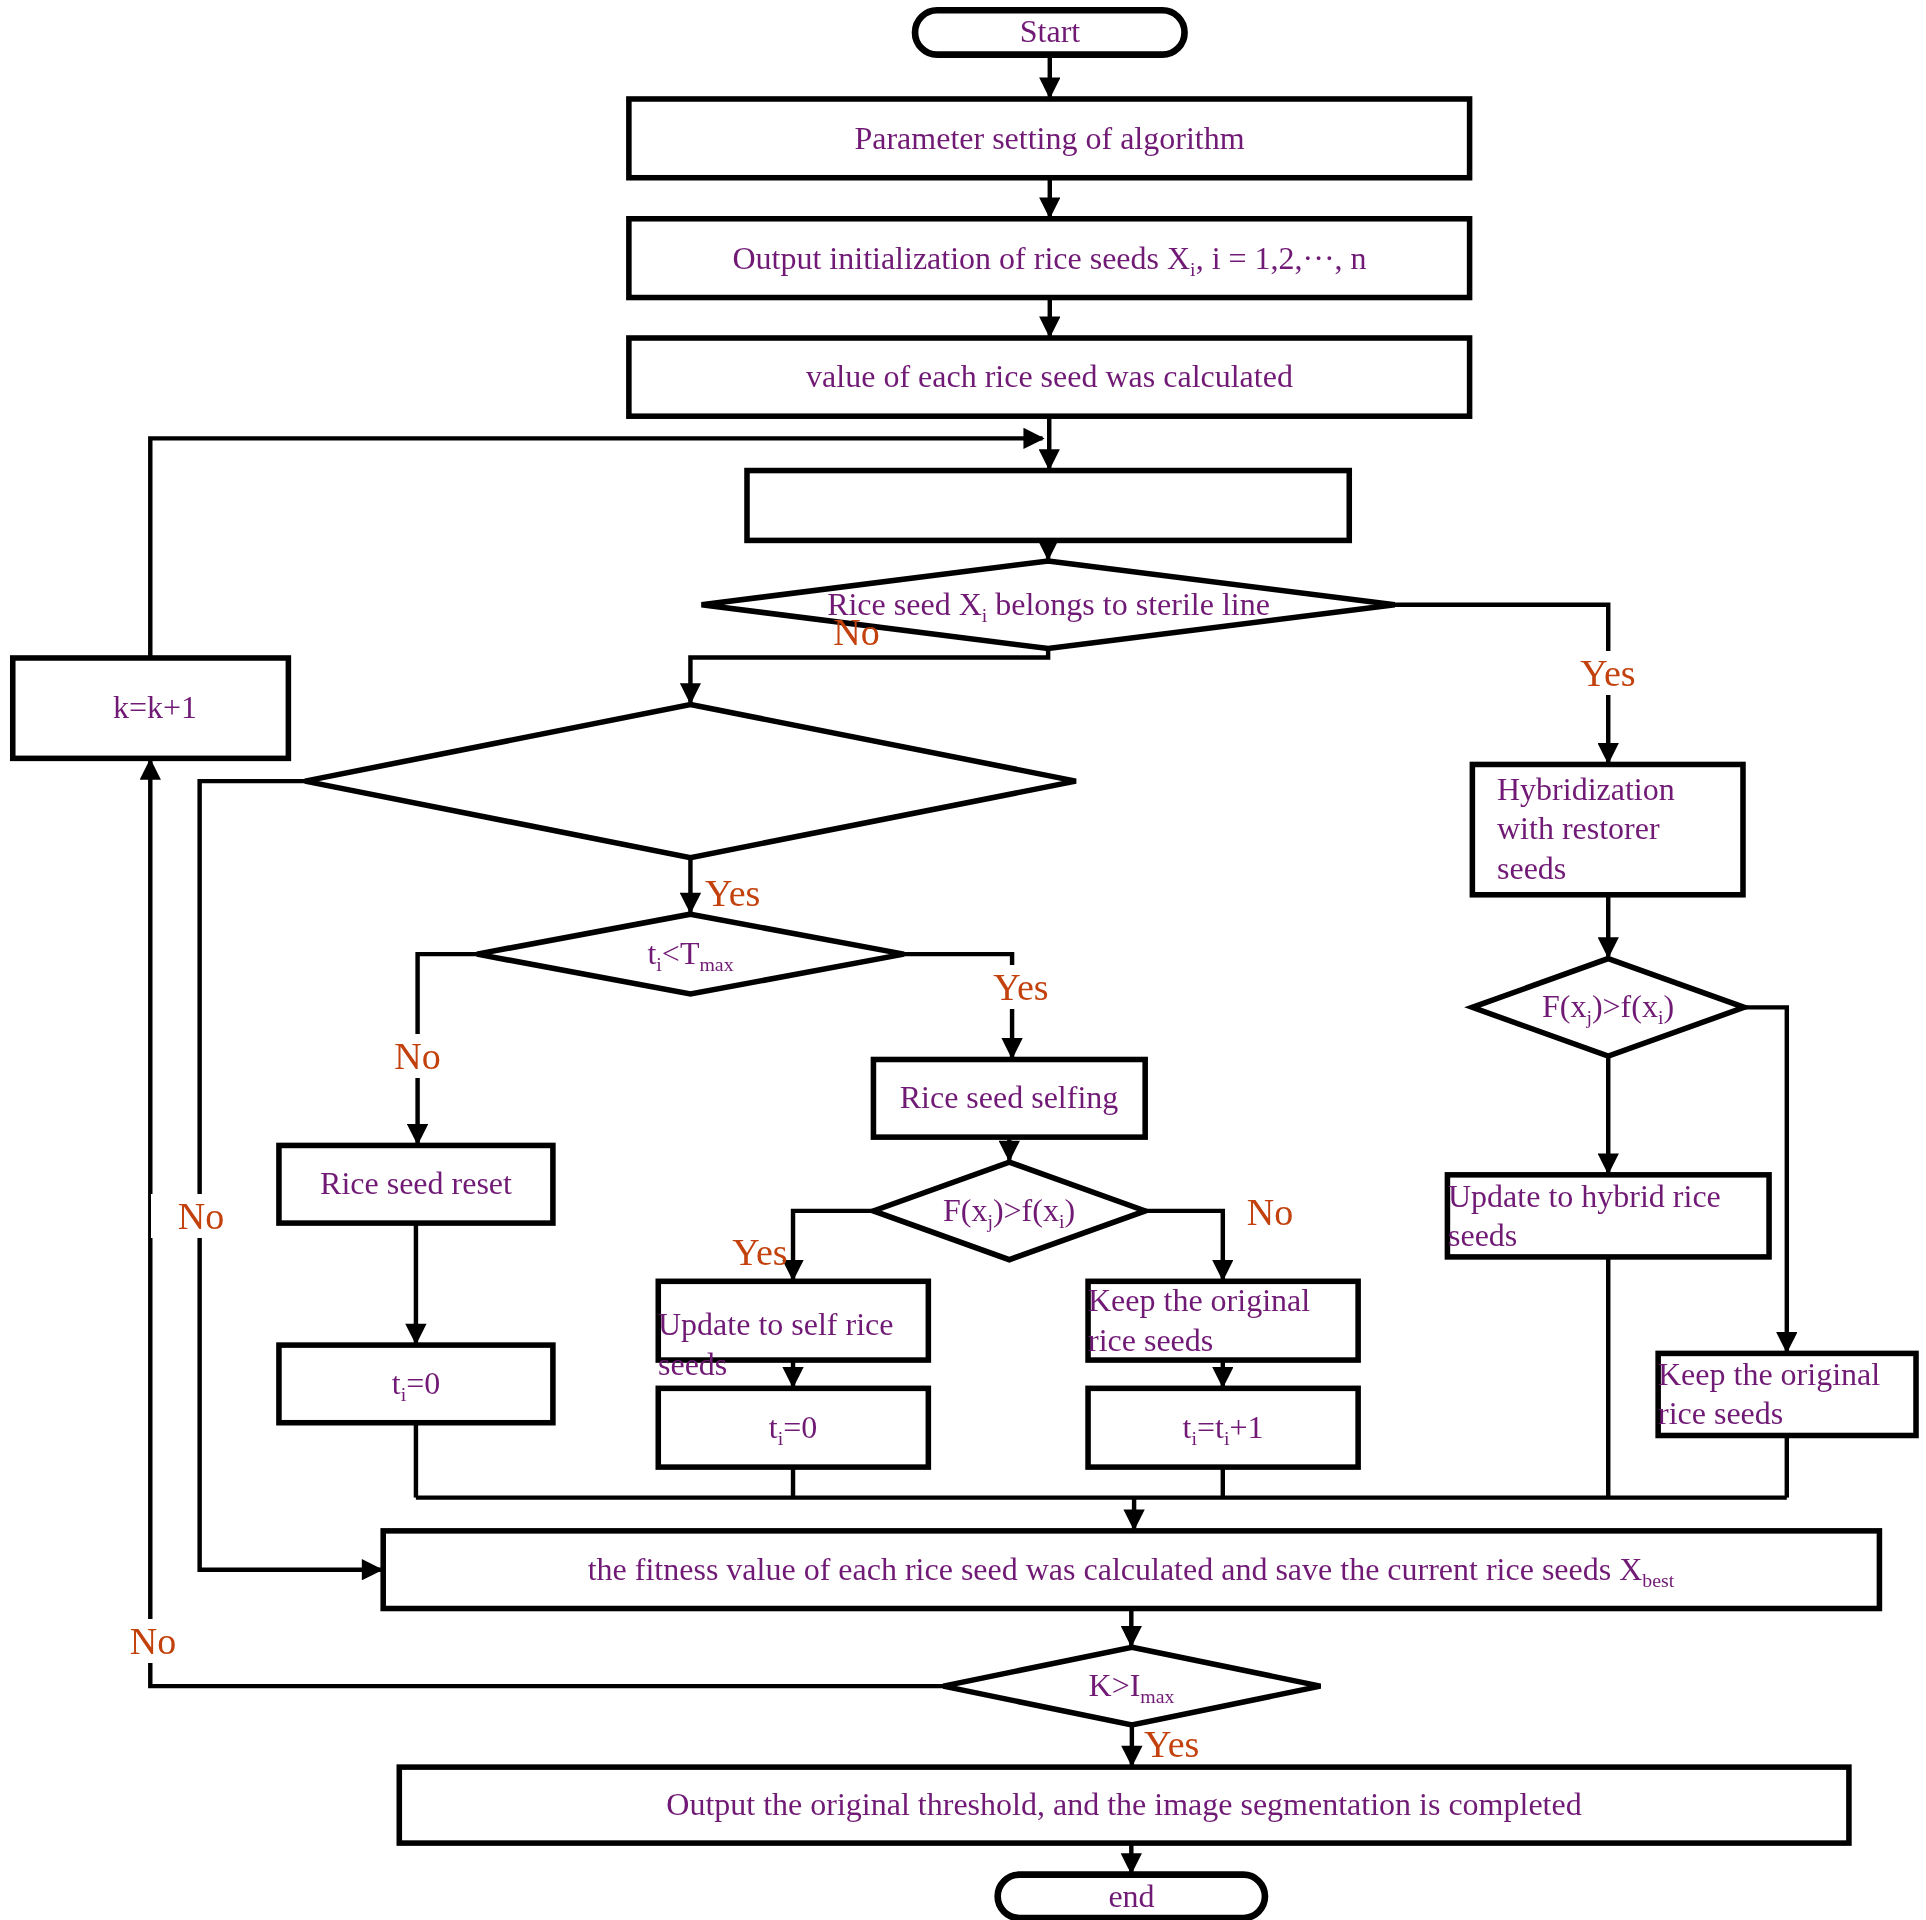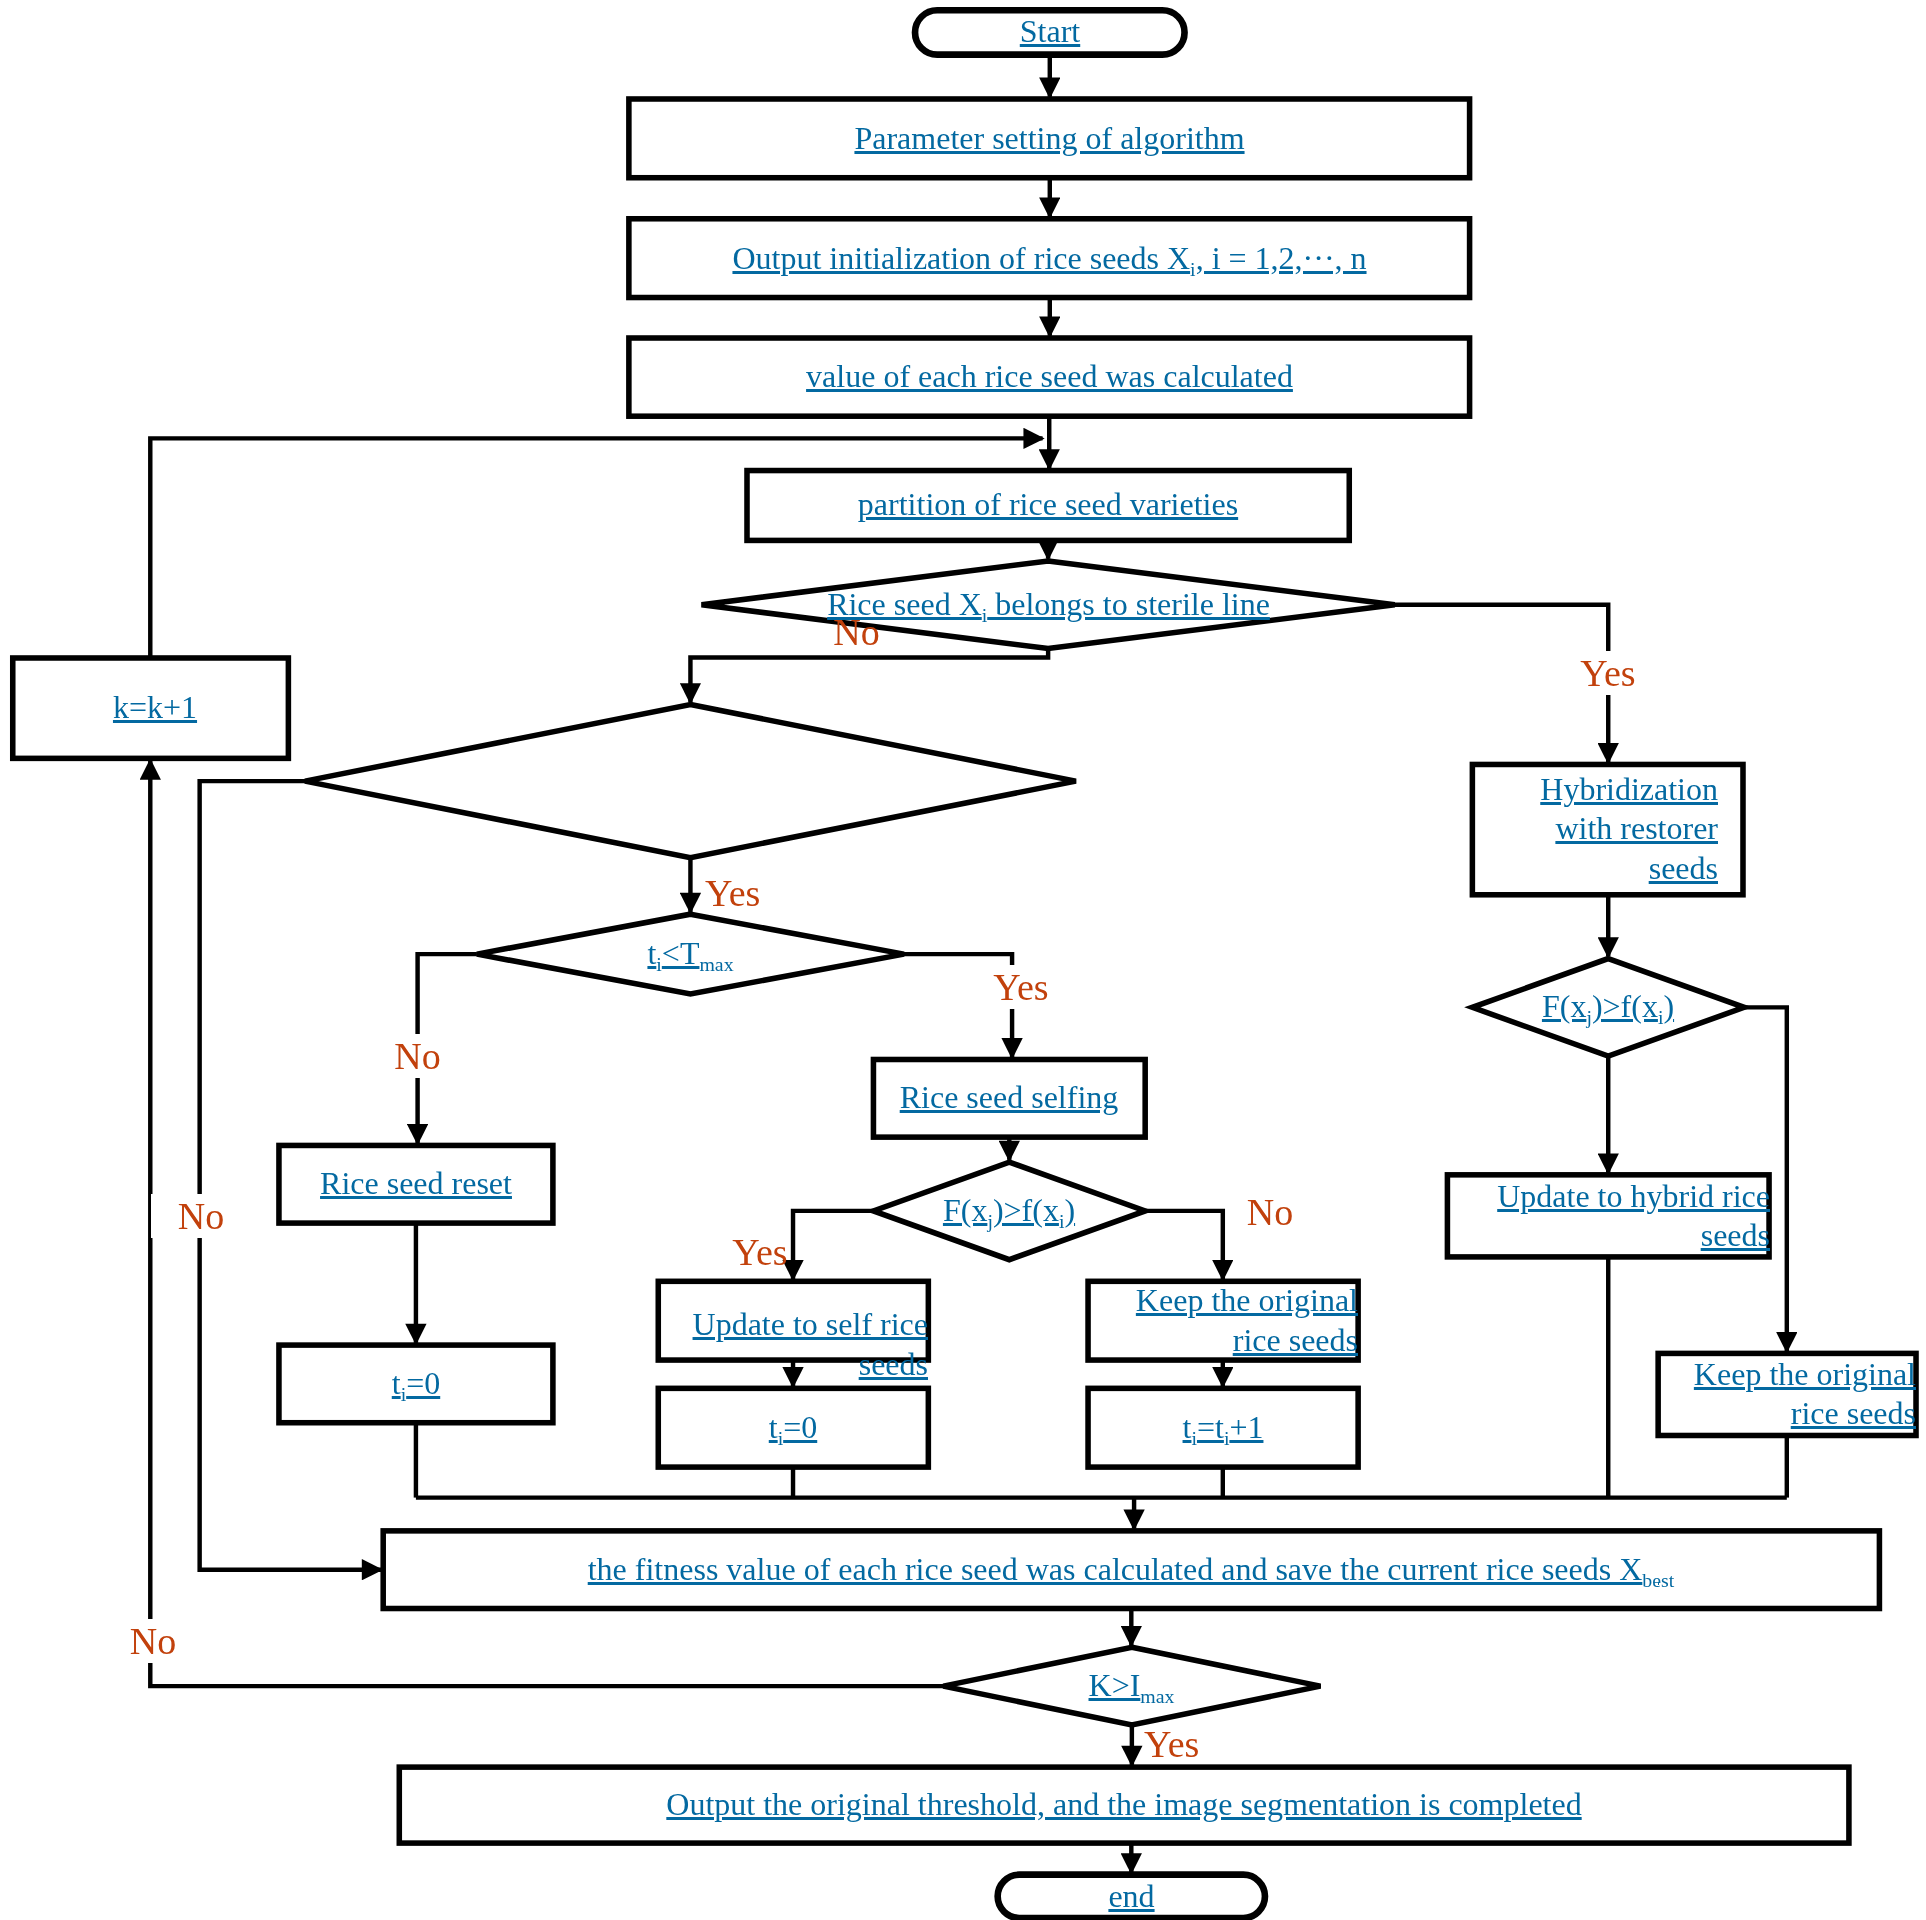--- a/index.html
+++ b/index.html
@@ -1,20 +1,20 @@
 <!DOCTYPE html>
 <html style="font-size:9px"><head>
 <meta charset="utf-8">
 <style>
   html,body{margin:0;padding:0;background:#ffffff;}
   .stage{position:relative;width:1926px;height:1921px;background:#ffffff;
          font-family:"Liberation Serif","DejaVu Serif",serif;color:#000;}
   .stage svg{position:absolute;left:0;top:0;}
   .lbl{position:absolute;display:flex;align-items:center;justify-content:center;
-       text-align:right;font-size:32px;line-height:1.22;color:#0369a1;text-decoration:underline;}
+       text-align:left;font-size:32px;line-height:1.22;color:#701a75;}
   .lbl sub{font-size:0.62em;line-height:0;}
   .elbl{position:absolute;display:flex;align-items:center;justify-content:center;
         font-size:38px;color:#c2410c;}
   .elbl.gap{background:#ffffff;}
   .elbl.left{justify-content:flex-start;}
 </style>
 </head>
 <body>
 
 <div class="stage">
@@ -91,21 +91,20 @@
     <path d="M2040,3323 V3376" marker-end="url(#arrow)"></path>
   </g>
 </svg>
 
 <div class="lbl" style="left:915px;top:10px;width:270px;height:44px;">Start</div>
 <div class="lbl" style="left:629px;top:99px;width:841px;height:79px;">Parameter setting of algorithm</div>
 <div class="lbl" style="left:629px;top:219px;width:841px;height:79px;">
   <span><span>Output initialization of rice seeds X</span><sub>i</sub><span>, i = 1,2,···, n</span></span>
 </div>
 <div class="lbl" style="left:629px;top:338px;width:841px;height:78px;">value of each rice seed was calculated</div>
-<div class="lbl" style="left:747px;top:470px;width:602px;height:70px;">partition of rice seed varieties</div>
 <div class="lbl" style="left:702px;top:561px;width:693px;height:88px;">
   <span><span>Rice seed X</span><sub>i</sub><span> belongs to sterile line</span></span>
 </div>
 <div class="lbl" style="left:17px;top:658px;width:276px;height:100px;">k=k+1</div>
 <div class="lbl" style="left:477px;top:914px;width:427px;height:80px;">
   <span><span>t</span><sub>i</sub><span>&lt;T</span><sub>max</sub></span>
 </div>
 <div class="lbl" style="left:1472px;top:764px;width:271px;height:130px;padding:0 25px;box-sizing:border-box;">Hybridization with restorer seeds</div>
 <div class="lbl" style="left:1472px;top:958px;width:272px;height:98px;">
   <span><span>F(x</span><sub>j</sub><span>)&gt;f(x</span><sub>i</sub><span>)</span></span>

